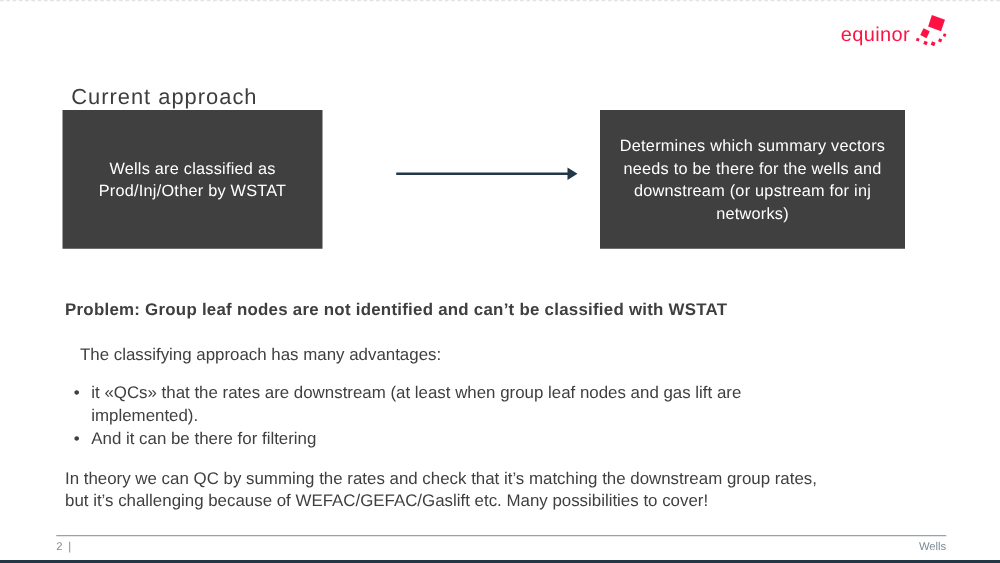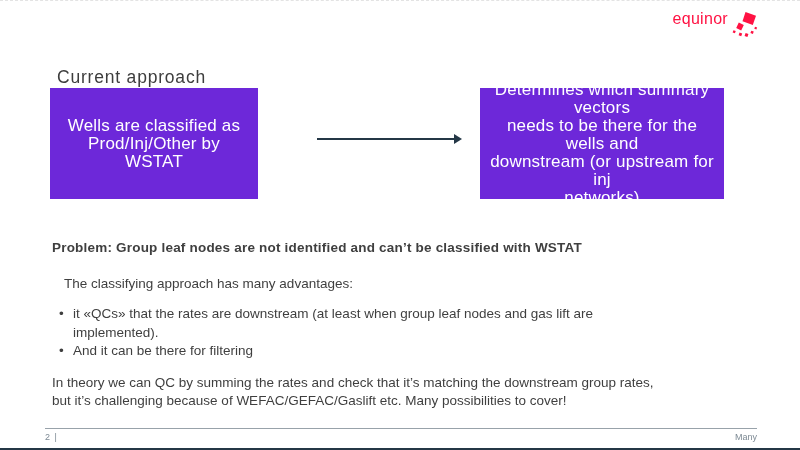--- a/index.html
+++ b/index.html
@@ -24,47 +24,48 @@
     right: 42px;
     display: flex;
     align-items: flex-start;
     gap: 4px;
   }
   .logo-text {
     color: #ff1243;
     font-size: 16px;
     font-weight: 500;
     letter-spacing: 0.3px;
+    margin-top: 10px;
     line-height: 1;
   }
   .logo-star { width: 26px; height: 26px; }
 
   
   .title {
     position: absolute;
     left: 57px;
     top: 54px;
     font-size: 17.5px;
     letter-spacing: 0.8px;
     color: #3d3d3d;
     font-weight: 400;
   }
 
   
   .flow-box {
     position: absolute;
     top: 87px;
     height: 111px;
-    background: #6d28d9;
+    background: #404040;
     color: #ffffff;
     display: flex;
     align-items: center;
     justify-content: center;
     text-align: center;
-    font-size: 17px;
+    font-size: 13px;
     line-height: 18px;
     letter-spacing: 0.2px;
     white-space: pre-line;
     box-sizing: border-box;
     padding: 21px 10px;
   }
   .flow-box.left  { left: 50px;  width: 208px; }
   .flow-box.right { left: 480px; width: 244px; }
 
   .flow-arrow {
@@ -202,16 +203,16 @@
 implemented).</li>
       <li>And it can be there for filtering</li>
     </ul>
 
     <p class="closing">In theory we can QC by summing the rates and check that it’s matching the downstream group rates,
 but it’s challenging because of WEFAC/GEFAC/Gaslift etc. Many possibilities to cover!</p>
   </div>
 
   <div class="footer-divider"></div>
   <div class="page-number">2  |</div>
-  <div class="classification">Many</div>
+  <div class="classification">Wells</div>
   <div class="bottom-bar"></div>
 
 </div>
 
 </body></html>

